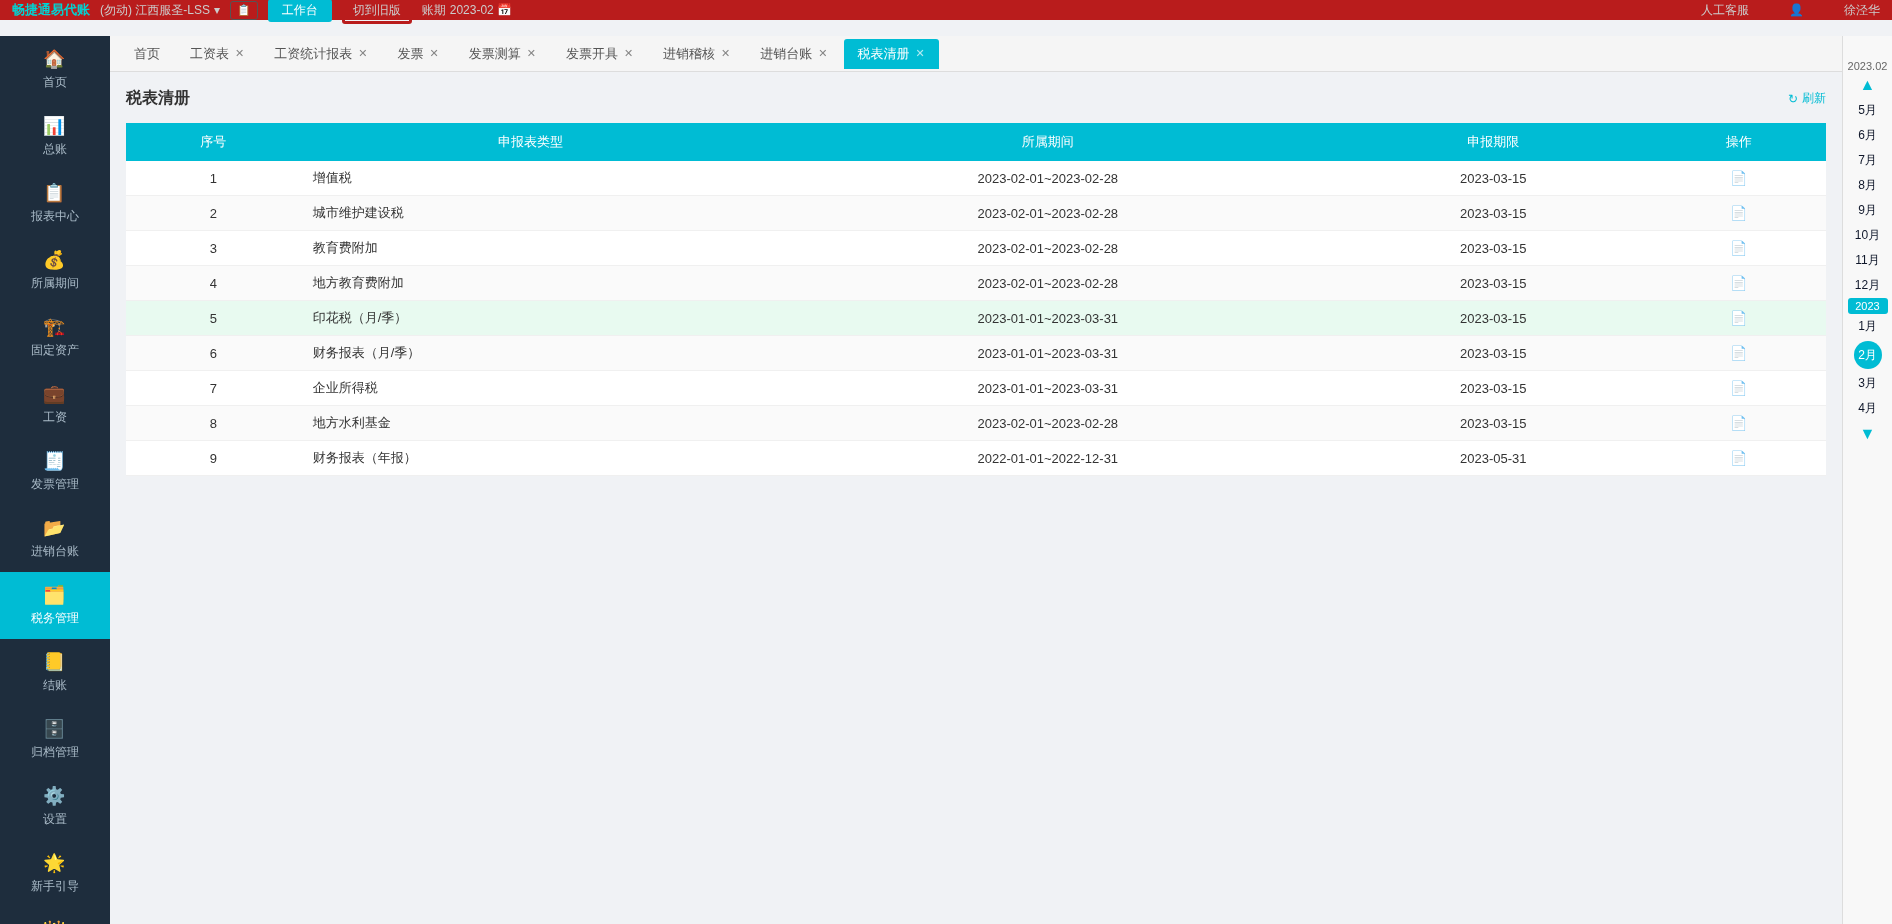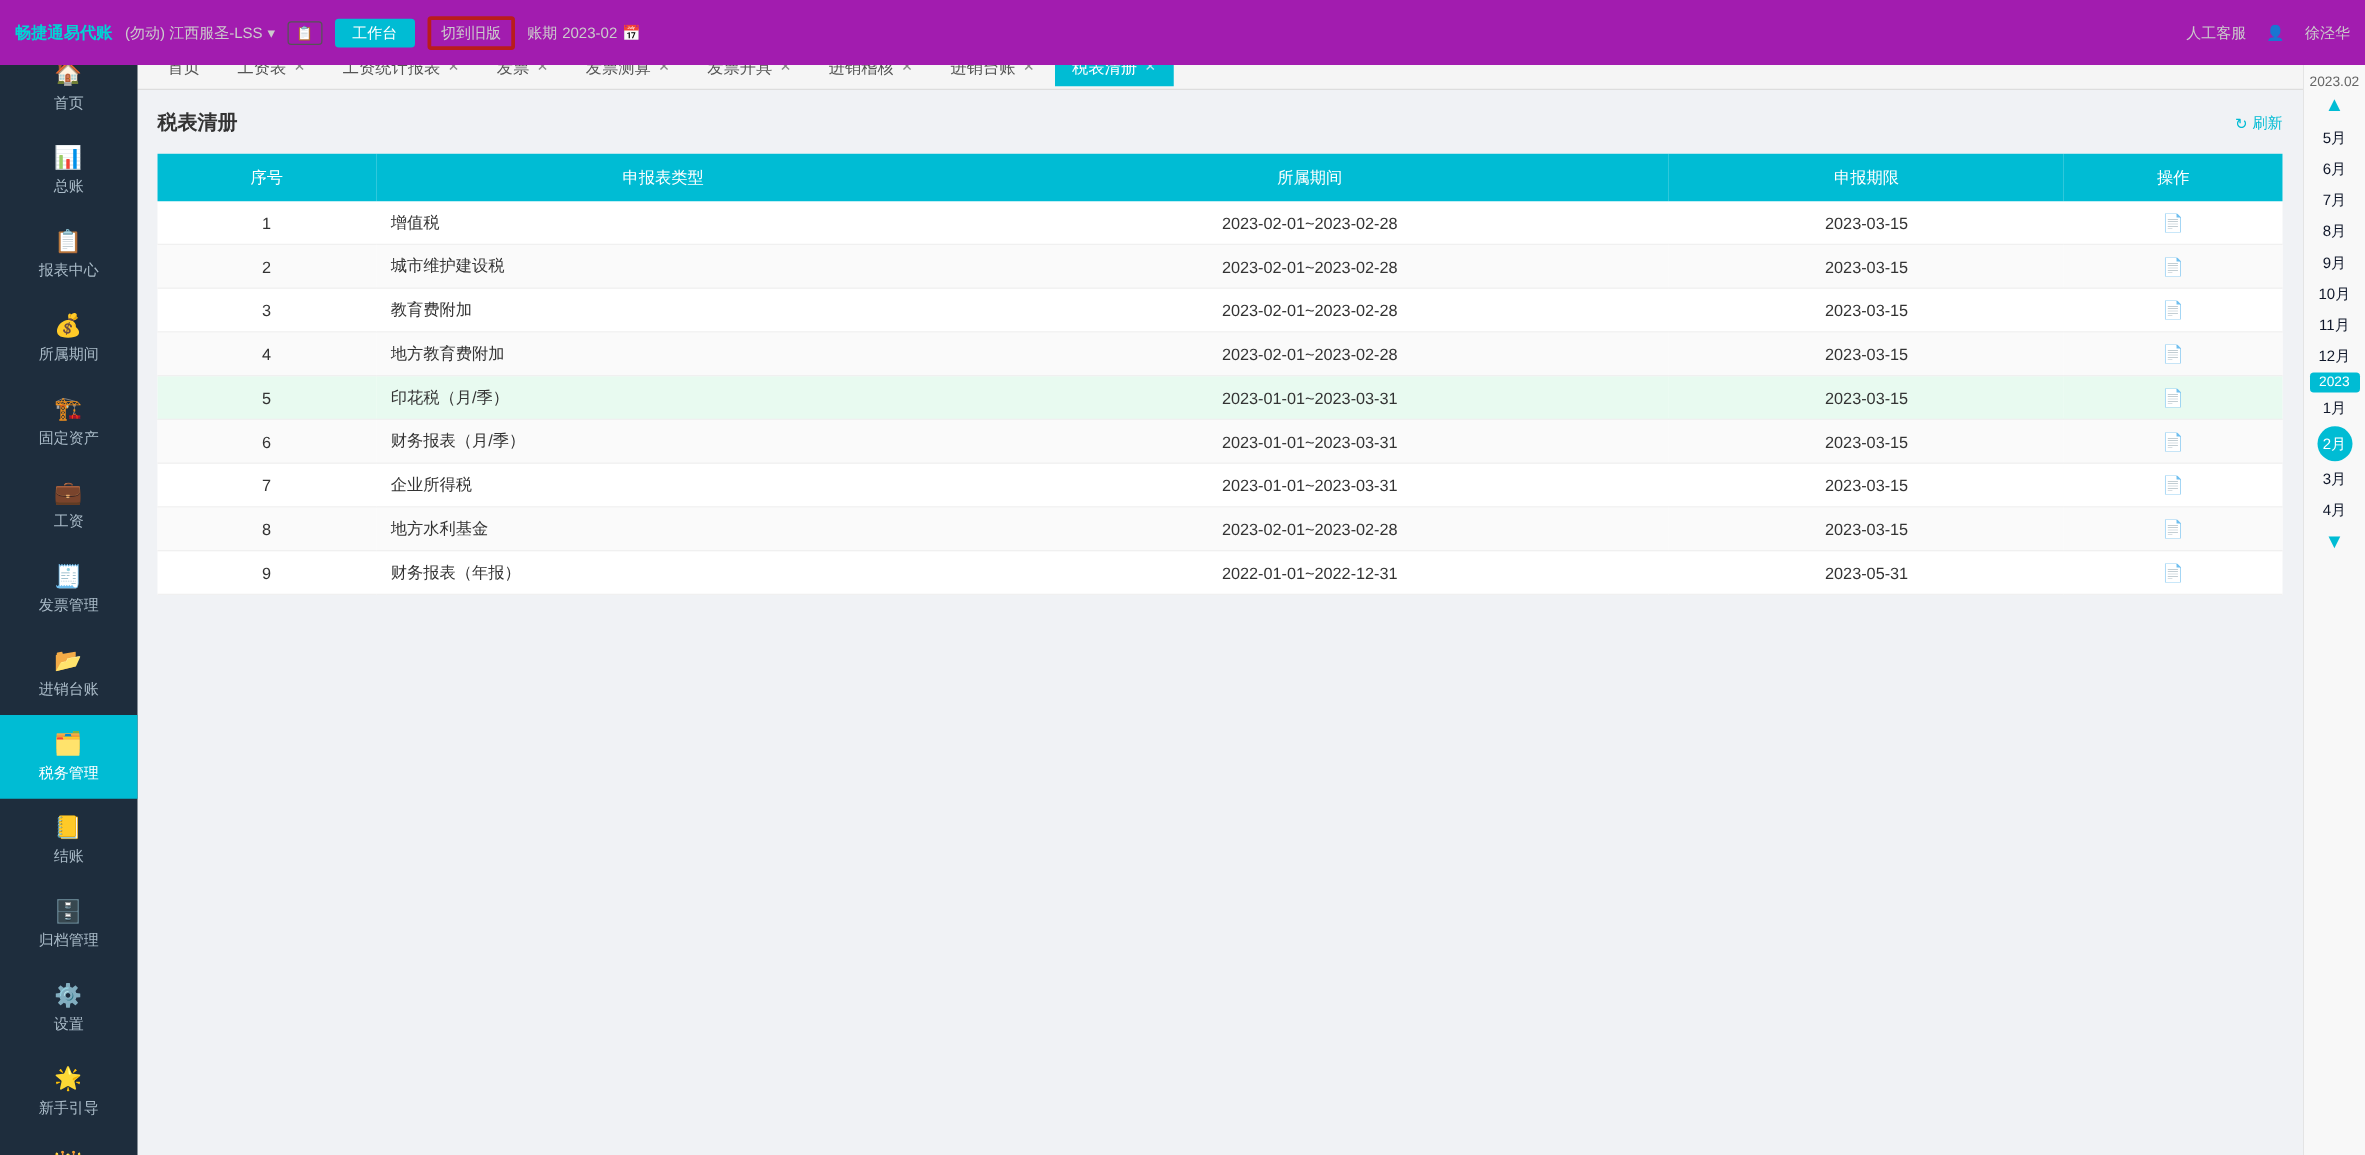--- a/index.html
+++ b/index.html
@@ -1,35 +1,35 @@
 <!DOCTYPE html>
 <html><head>
   <meta charset="utf-8">
   <style>
     * { margin: 0; padding: 0; box-sizing: border-box; }
     body { font-family: 'Microsoft YaHei', Arial, sans-serif; font-size: 13px; background: #f0f2f5; color: #333; overflow: hidden; }
 
     
     .top-bar {
-      height: 52px;
-      background: #a21caf;
+      height: 20px;
+      background: #b91c1c;
       display: flex;
       align-items: center;
       padding: 0 12px;
       gap: 10px;
       position: fixed; top: 0; left: 0; right: 0; z-index: 100; justify-content: flex-end;
     }
     .top-bar-logo { color: #00d4d4; font-size: 13px; font-weight: bold; display: flex; align-items: center; gap: 6px; }
     .top-bar-company { color: #ccc; font-size: 12px; display: flex; align-items: center; gap: 4px; }
     .top-bar-copy-btn { background: transparent; border: 1px solid #555; color: #ccc; padding: 2px 6px; border-radius: 3px; cursor: pointer; font-size: 11px; }
     .top-bar-work-btn { background: #00bcd4; border: none; color: white; padding: 3px 14px; border-radius: 3px; cursor: pointer; font-size: 12px; }
     .top-bar-switch-btn { background: transparent; border: 3px solid #b91c1c; color: #ccc; padding: 2px 8px; border-radius: 3px; cursor: pointer; font-size: 12px; }
     .top-bar-period { color: #ccc; font-size: 12px; display: flex; align-items: center; gap: 4px; }
     .top-bar-right { margin-left: auto; display: flex; align-items: center; gap: 16px; color: #ccc; font-size: 12px; }
-    .top-bar-right span { cursor: pointer; }
+    .top-bar-right span { cursor: pointer; margin-left: 24px; }
 
     
     .sidebar {
       width: 110px;
       background: #1e2d3d;
       position: fixed; top: 36px; left: 0; bottom: 0;
       display: flex; flex-direction: column;
       z-index: 99;
     }
     .sidebar-item {

